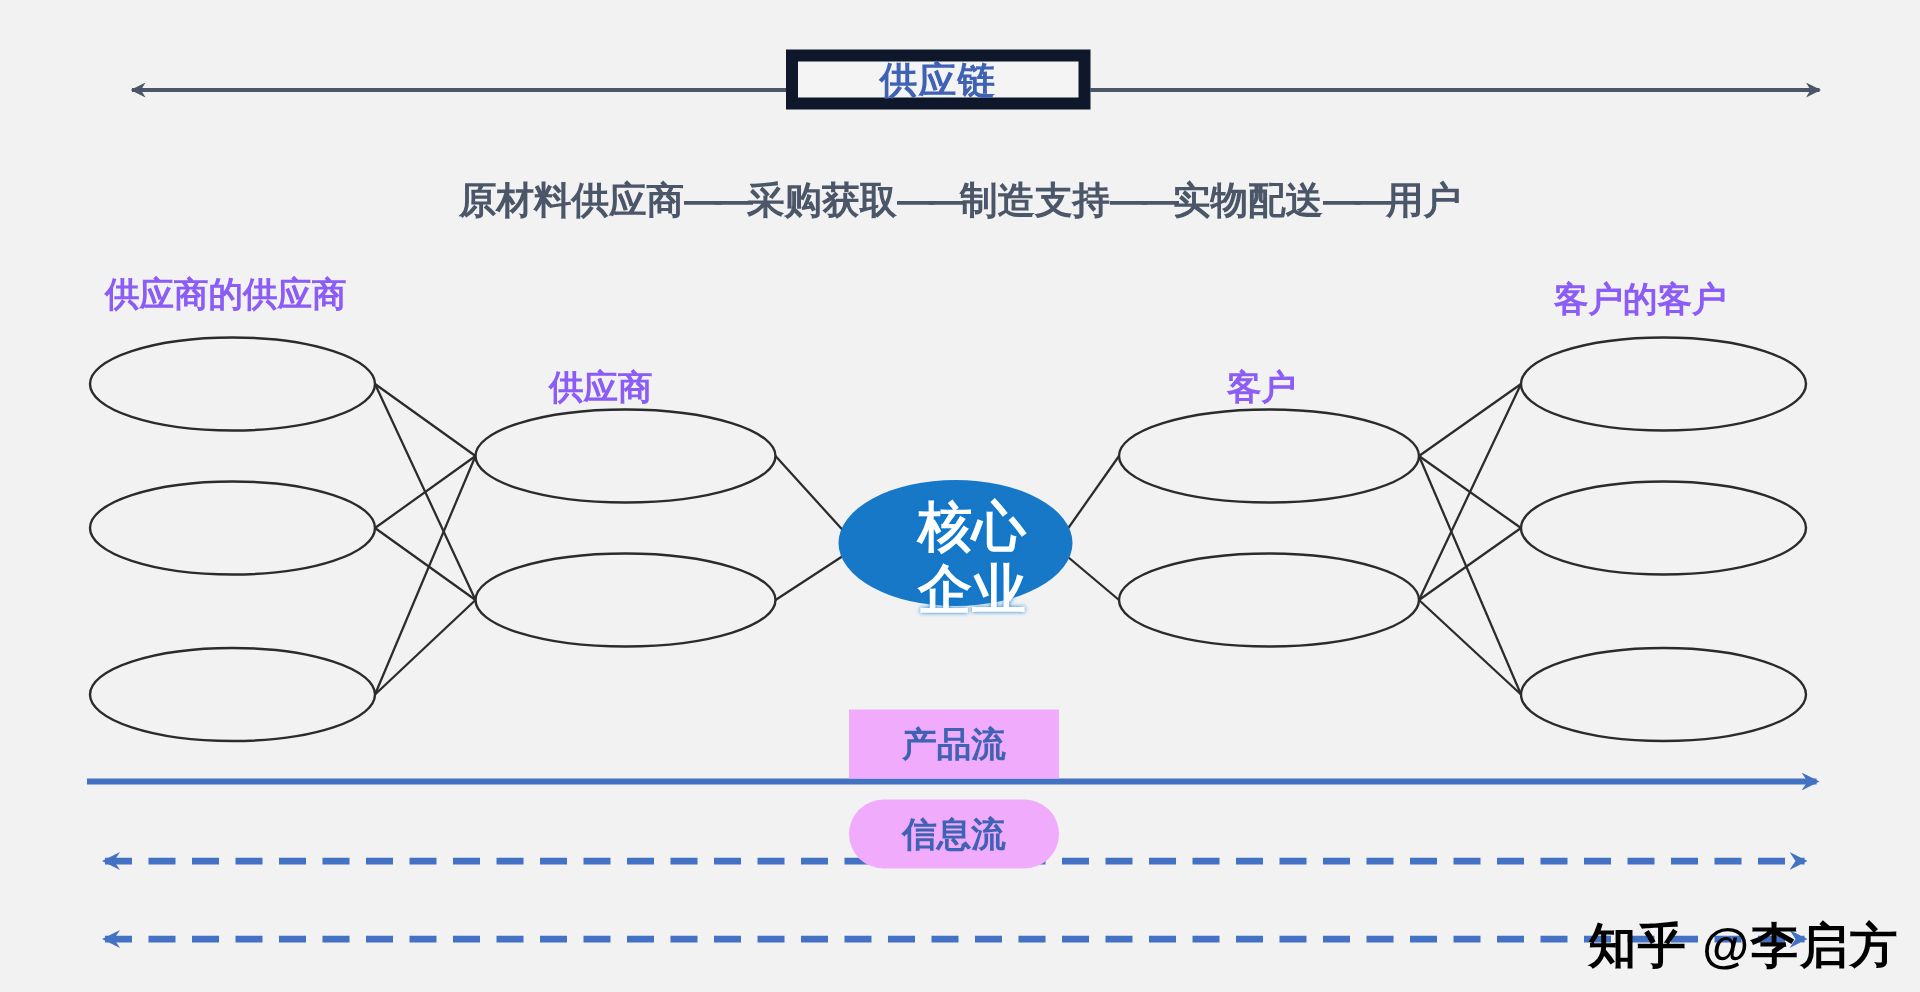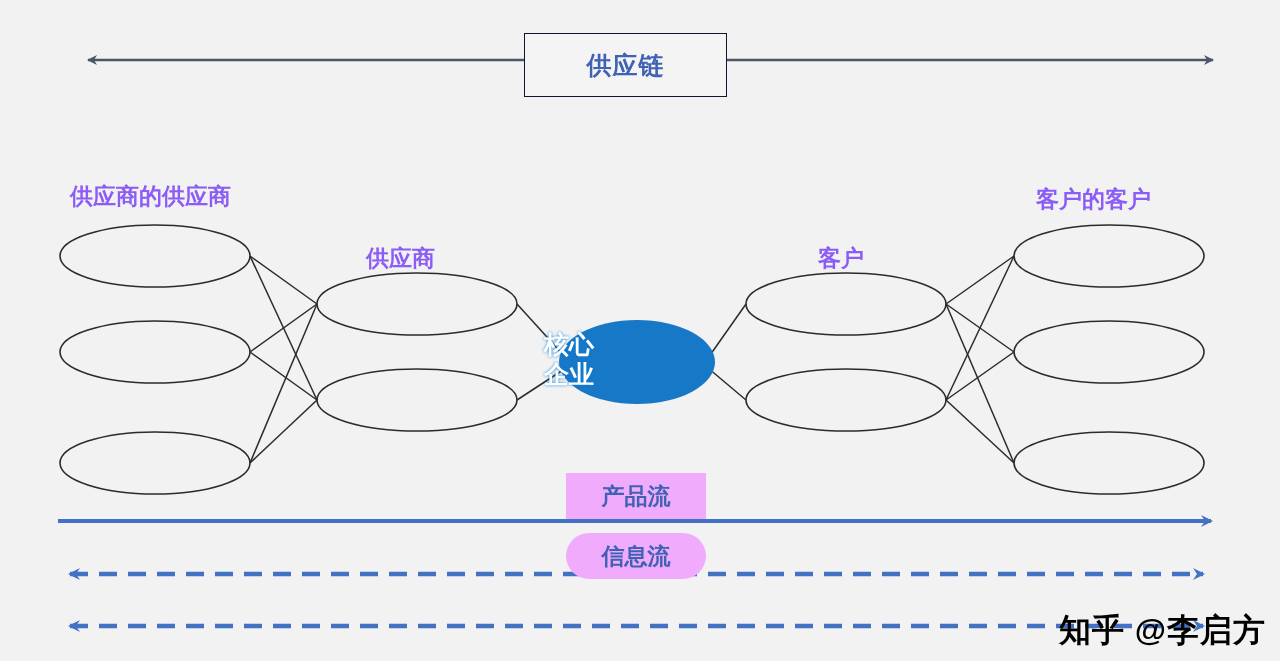--- a/index.html
+++ b/index.html
@@ -32,23 +32,23 @@
     white-space: nowrap;
     font-weight: bold;
     line-height: 1;
   }
   
   .title-box {
     position: absolute;
     left: 524px;
     top: 33px;
     width: 203px;
-    height: 64px;
+    height: 40px;
     background: #f4f4f4;
-    border: 1px solid #0f172a;
+    border: 8px solid #0f172a;
     box-sizing: border-box;
     display: flex;
     align-items: center;
     justify-content: center;
   }
   .title-box span {
     font-size: 25px;
     font-weight: bold;
     color: #3f62b4;
     letter-spacing: 1px;
@@ -76,26 +76,26 @@
     font-size: 23px;
   }
   #lbl-ssupplier { left: 70px;  top: 185px; }
   #lbl-supplier  { left: 366px; top: 247px; }
   #lbl-customer  { left: 818px; top: 247px; }
   #lbl-ccustomer { left: 1036px; top: 188px; }
 
   
   .core-text {
     position: absolute;
-    left: 544px;
+    left: 524px;
     top: 330px;
     width: 160px;
-    text-align: left;
+    text-align: right;
     color: #ffffff;
-    font-size: 25px;
+    font-size: 36px;
     font-weight: bold;
     line-height: 1.18;
     text-shadow: 0 0 3px rgba(0,120,210,.9);
   }
   
   .flow-chip {
     position: absolute;
     width: 140px;
     height: 46px;
     background: #f0abfc;
@@ -211,20 +211,23 @@
     </g>
     <g>
       <line x1="70" y1="626" x2="1203" y2="626" stroke="#4372c4" stroke-width="4.5" stroke-dasharray="18 11" marker-start="url(#arrTailBlue)" marker-end="url(#arrHeadBlue)"></line>
     </g>
   </svg>
 
   <div class="title-box">
     <span>供应链</span>
   </div>
 
+  <div class="chain-row">
+    <span class="seg">原材料供应商</span><span class="dash">——</span><span class="seg">采购获取</span><span class="dash">——</span><span class="seg">制造支持</span><span class="dash">——</span><span class="seg">实物配送</span><span class="dash">——</span><span class="seg">用户</span>
+  </div>
 
   <div class="lbl tier-label" id="lbl-ssupplier">供应商的供应商</div>
   <div class="lbl tier-label" id="lbl-supplier">供应商</div>
   <div class="lbl tier-label" id="lbl-customer">客户</div>
   <div class="lbl tier-label" id="lbl-ccustomer">客户的客户</div>
 
   <div class="core-text">
     <div>核心</div>
     <div>企业</div>
   </div>

